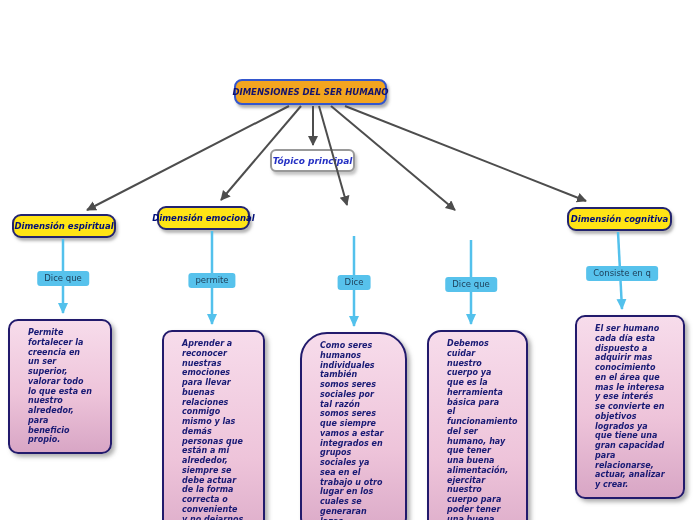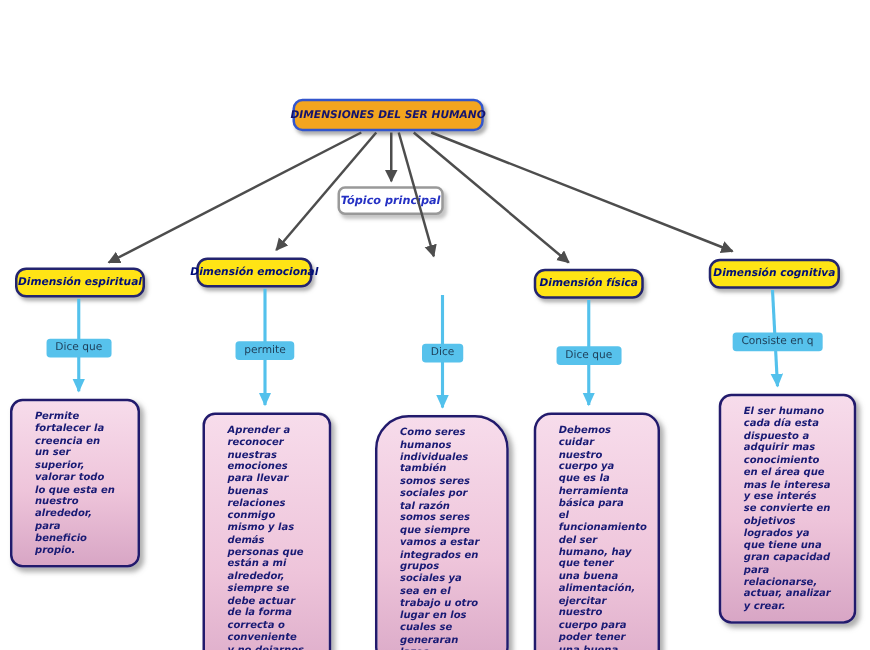--- a/index.html
+++ b/index.html
@@ -46,21 +46,20 @@
 <body>
 
 <div class="canvas">
 
   <div class="node root-node" style="left:234px;top:63px;width:153px;height:26px;">DIMENSIONES DEL SER HUMANO</div>
 
   <div class="node topic-node" style="left:270px;top:133px;width:85px;height:23px;">Tópico principal</div>
 
   <div class="node dim-node" style="left:12px;top:198px;width:104px;height:24px;">Dimensión espiritual</div>
   <div class="node dim-node" style="left:157px;top:190px;width:93px;height:24px;text-align:right;">Dimensión emocional</div>
-  <div class="node dim-node" style="left:427px;top:199px;width:88px;height:24px;">Dimensión física</div>
   <div class="node dim-node" style="left:567px;top:191px;width:105px;height:24px;">Dimensión cognitiva</div>
 
   <div class="desc-node" style="left:8px;top:303px;width:104px;min-height:77px;">Permite fortalecer la creencia en un ser superior, valorar todo lo que esta en nuestro alrededor, para beneficio propio.</div>
   <div class="desc-node" style="left:162px;top:314px;width:103px;min-height:142px;">Aprender a reconocer nuestras emociones para llevar buenas relaciones conmigo mismo y las demás personas que están a mi alrededor, siempre se debe actuar de la forma correcta o conveniente y no dejarnos ganar de nuestras emociones.</div>
   <div class="desc-node" style="left:300px;top:316px;width:107px;min-height:123px;border-radius:27px;">Como seres humanos individuales también somos seres sociales por tal razón somos seres que siempre vamos a estar integrados en grupos sociales ya sea en el trabajo u otro lugar en los cuales se generaran lazos afectivos.</div>
   <div class="desc-node" style="left:427px;top:314px;width:101px;min-height:143px;border-radius:14px;">Debemos cuidar nuestro cuerpo ya que es la herramienta básica para el funcionamiento del ser humano, hay que tener una buena alimentación, ejercitar nuestro cuerpo para poder tener una buena salud y bienestar físico.</div>
   <div class="desc-node" style="left:575px;top:299px;width:110px;min-height:125px;">El ser humano cada día esta dispuesto a adquirir mas conocimiento en el área que mas le interesa y ese interés se convierte en objetivos logrados ya que tiene una gran capacidad para relacionarse, actuar, analizar y crear.</div>
 
   <svg class="edges" width="696" height="520">
     <defs>

